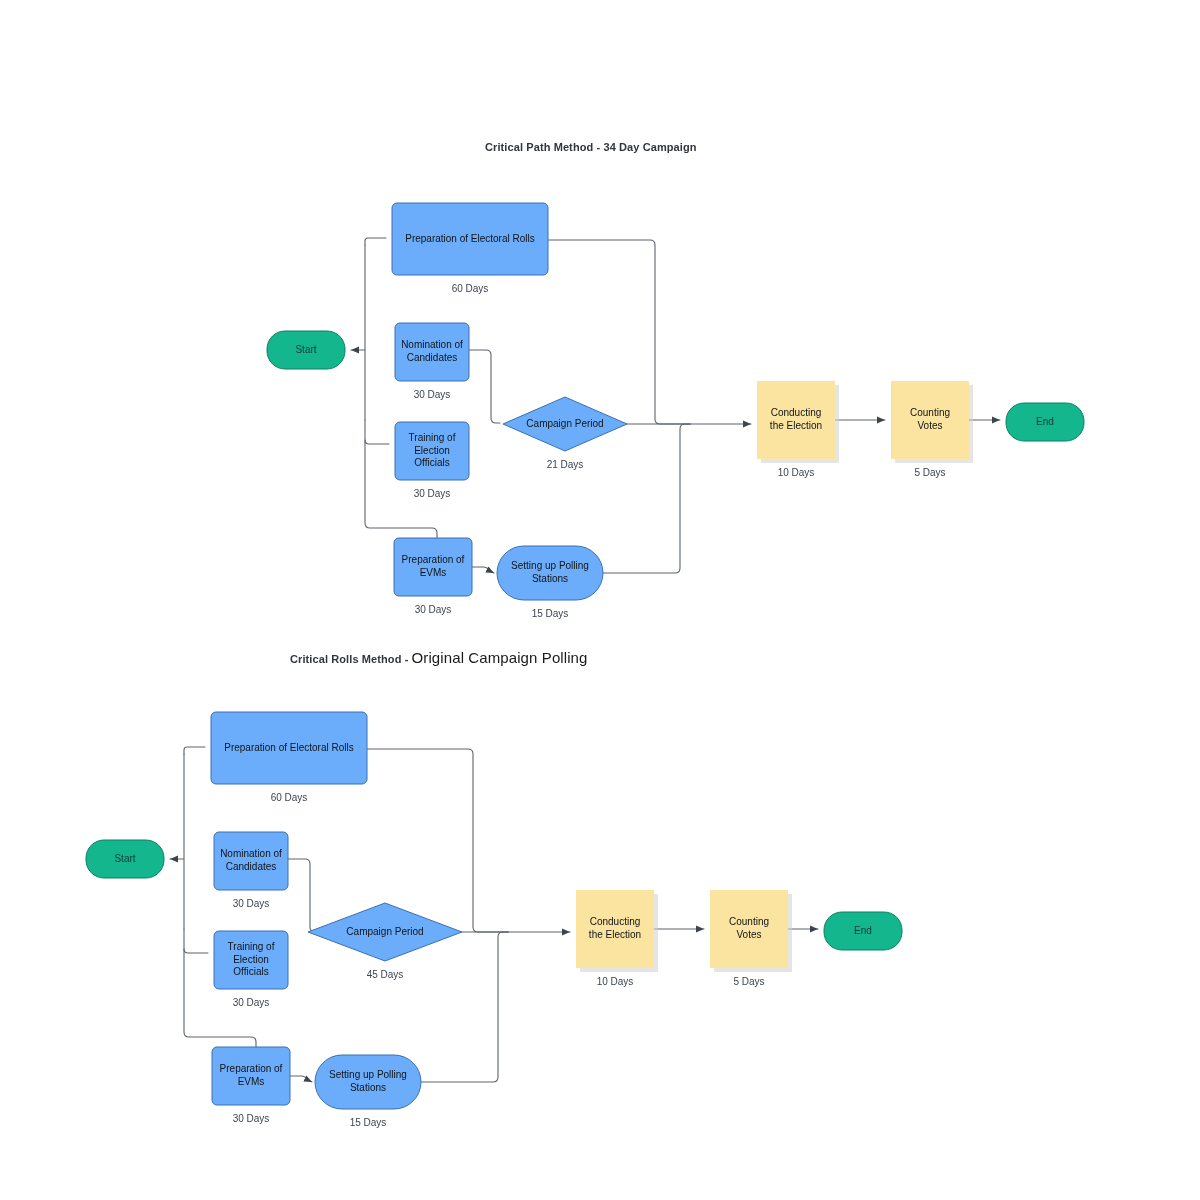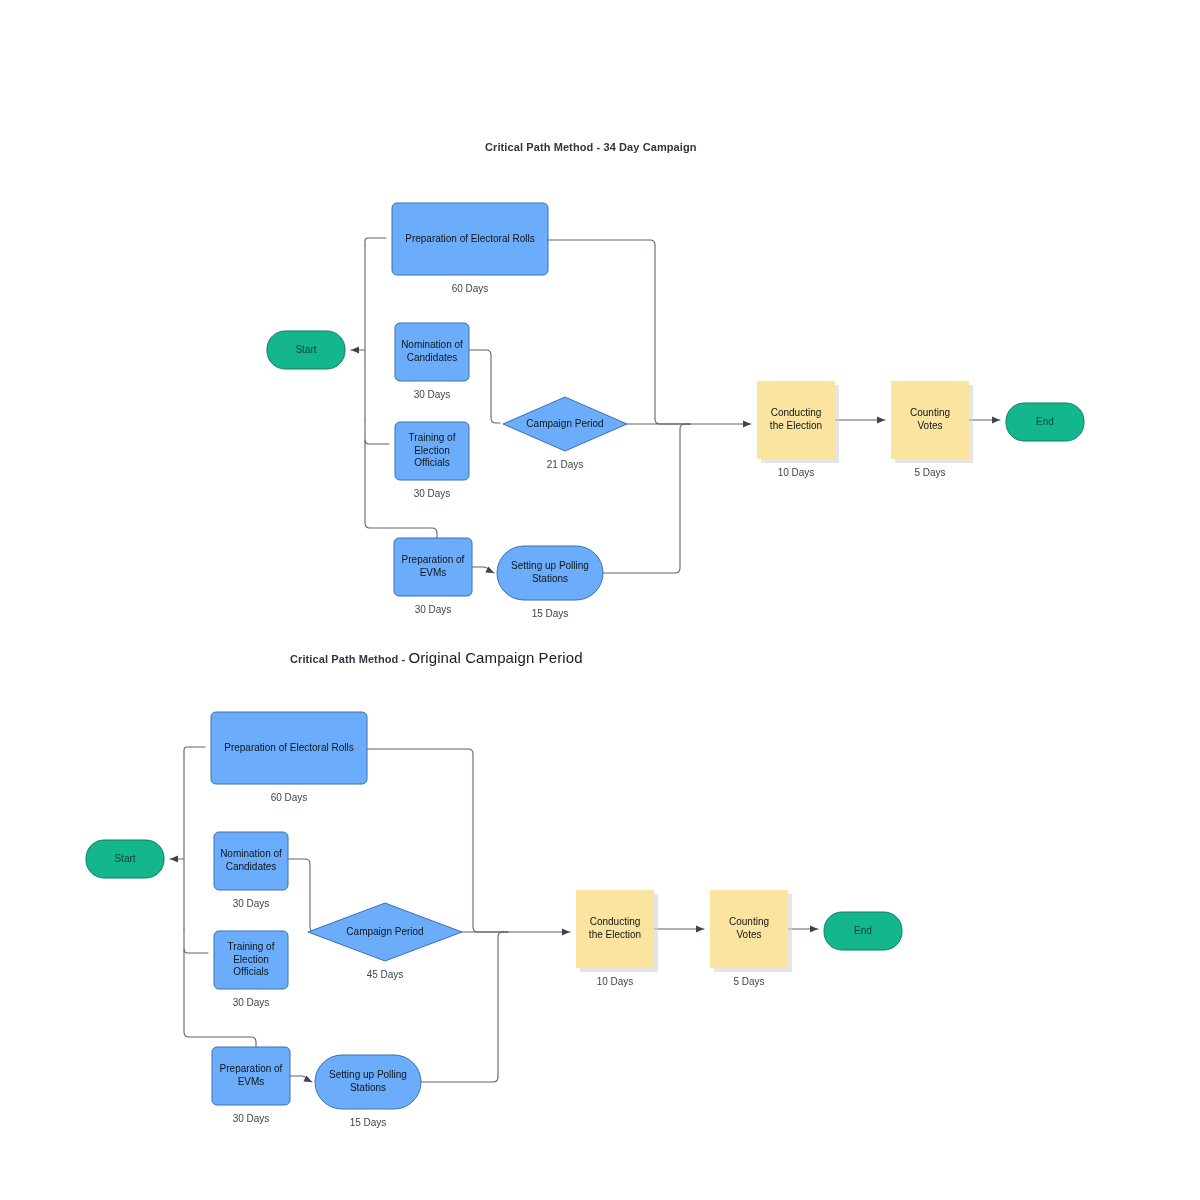--- a/index.html
+++ b/index.html
@@ -95,22 +95,22 @@
 </head>
 <body>
 
 <div class="page">
 
   <div class="diagram-title" id="title-1">
     <span class="title-strong">Critical Path Method - 34 Day Campaign</span>
   </div>
 
   <div class="diagram-title" id="title-2">
-    <span class="title-strong">Critical Path Method -</span>
-    <span class="title-light">Original Campaign Period</span>
+    <span class="title-strong">Critical Rolls Method -</span>
+    <span class="title-light">Original Campaign Polling</span>
   </div>
 
   <svg class="flow" id="flow-1" width="1200" height="1200">
     <defs>
       <marker id="arrow-r" markerWidth="9" markerHeight="9" refX="8" refY="4" orient="auto" markerUnits="userSpaceOnUse">
         <path d="M 0 0.6 L 8 4 L 0 7.4 z" fill="#3c4450"></path>
       </marker>
       <marker id="arrow-l" markerWidth="9" markerHeight="9" refX="8" refY="4" orient="auto" markerUnits="userSpaceOnUse">
         <path d="M 0 0.6 L 8 4 L 0 7.4 z" fill="#3c4450"></path>
       </marker>

